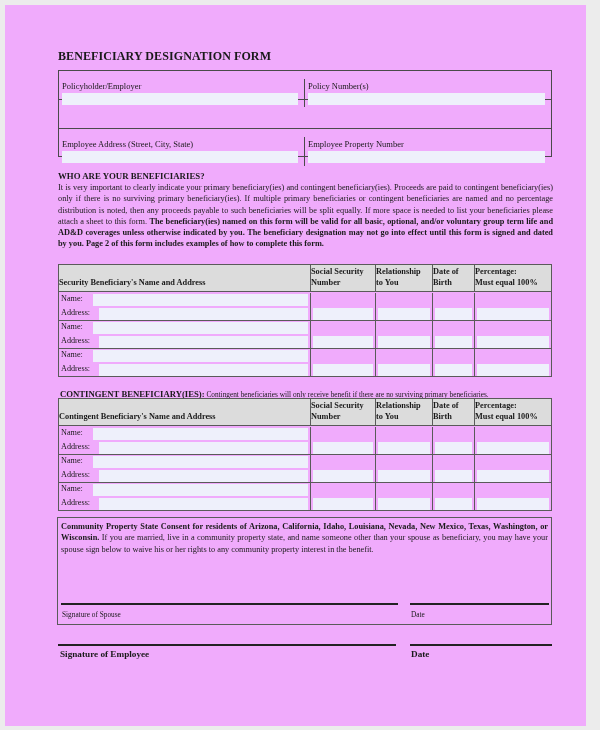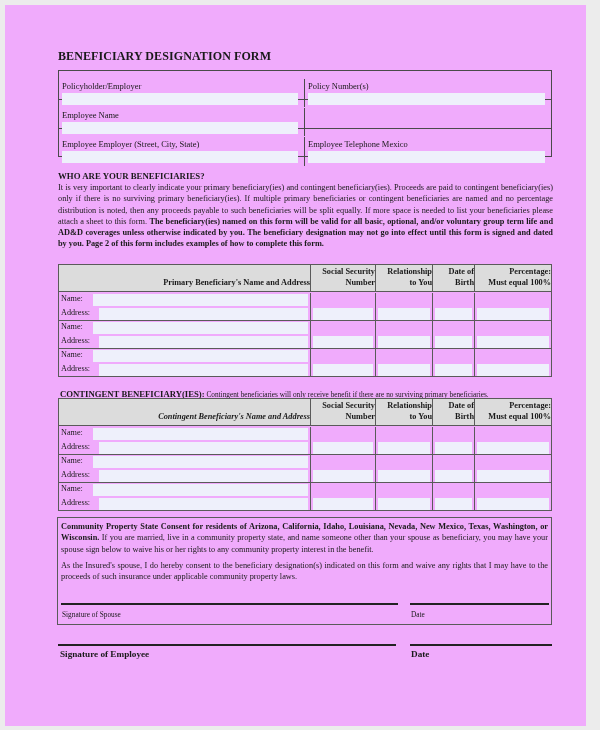--- a/index.html
+++ b/index.html
@@ -25,21 +25,21 @@
   .para { left: 53px; top: 177px; width: 495px; font-size: 8.3px; line-height: 11.3px; text-align: justify; }
   .para b { font-weight: bold; }
 
   
   .table-caption { font-size: 8.7px; font-weight: bold; white-space: nowrap; }
   .table-caption .normal { font-weight: normal; font-size: 7.3px; }
   .ben-table { width: 494px; border: 1.5px solid #5a5a5a; }
   .ben-head { position: absolute; left: 0; top: 0; width: 100%; height: 27px; background: #dcdcdc; border-bottom: 1.5px solid #5a5a5a; }
   .col { position: absolute; top: 0; height: 100%; border-right: 1.5px solid #5a5a5a; }
   .col:last-child { border-right: none; }
-  .head-text { position: absolute; left: 0; right: 0; font-size: 8.3px; font-weight: bold; text-align: right; line-height: 10.5px; }
+  .head-text { position: absolute; left: 0; right: 0; font-size: 8.3px; font-weight: bold; text-align: left; line-height: 10.5px; }
   .ben-group { position: absolute; left: 0; width: 100%; height: 28px; border-bottom: 1.5px solid #5a5a5a; }
   .ben-group:last-child { border-bottom: none; }
   .ben-line { position: absolute; left: 0; width: 100%; height: 14px; }
   .ben-line .lbl { position: absolute; left: 2px; top: 1px; font-size: 8.2px; }
 
   
   .consent { left: 52px; top: 512px; width: 495px; height: 108px; border: 1.5px solid #5a5a5a; }
   .consent-text { position: absolute; left: 3px; top: 3px; width: 487px; font-size: 8.3px; line-height: 11.3px; text-align: justify; }
   .consent-text2 { position: absolute; left: 3px; top: 42px; width: 487px; font-size: 8.3px; line-height: 11.3px; text-align: justify; }
   .sig-line { position: absolute; height: 1.5px; background: #222; }
@@ -58,44 +58,40 @@
       <div class="info-cell left">
         <span class="info-label">Policyholder/Employer</span>
         <div class="fill"></div>
       </div>
       <div class="info-cell right">
         <span class="info-label">Policy Number(s)</span>
         <div class="fill"></div>
       </div>
     </div>
     <div class="info-row" style="top:29px;">
-      <div class="info-cell left">
-        <span class="info-label">Employee Name</span>
-        <div class="fill"></div>
-      </div>
     </div>
     <div class="info-row" style="top:58px;">
       <div class="info-cell left">
-        <span class="info-label">Employee Employer (Street, City, State)</span>
+        <span class="info-label">Employee Address (Street, City, State)</span>
         <div class="fill"></div>
       </div>
       <div class="info-cell right">
-        <span class="info-label">Employee Telephone Mexico</span>
+        <span class="info-label">Employee Property Number</span>
         <div class="fill"></div>
       </div>
     </div>
   </div>
 
   <div class="abs section-head">WHO ARE YOUR BENEFICIARIES?</div>
   <div class="abs para"><span>It is very important to clearly indicate your primary beneficiary(ies) and contingent beneficiary(ies). Proceeds are paid to contingent beneficiary(ies) only if there is no surviving primary beneficiary(ies). If multiple primary beneficiaries or contingent beneficiaries are named and no percentage distribution is noted, then any proceeds payable to such beneficiaries will be split equally. If more space is needed to list your beneficiaries please attach a sheet to this form. </span><b>The beneficiary(ies) named on this form will be valid for all basic, optional, and/or voluntary group term life and AD&amp;D coverages unless otherwise indicated by you. The beneficiary designation may not go into effect until this form is signed and dated by you. Page 2 of this form includes examples of how to complete this form.</b></div>
 
   <div class="abs ben-table" style="left:53px; top:259px; height:113px;">
     <div class="ben-head">
       <div class="col" style="left:0; width:252px;">
-        <div class="head-text" style="top:13px;">Primary Beneficiary's Name and Address</div>
+        <div class="head-text" style="top:13px;">Security Beneficiary's Name and Address</div>
       </div>
       <div class="col" style="left:252px; width:65px;">
         <div class="head-text" style="top:2px;">Social Security</div>
         <div class="head-text" style="top:13px;">Number</div>
       </div>
       <div class="col" style="left:317px; width:57px;">
         <div class="head-text" style="top:2px;">Relationship</div>
         <div class="head-text" style="top:13px;">to You</div>
       </div>
       <div class="col" style="left:374px; width:42px;">
@@ -182,21 +178,21 @@
         <div class="col" style="left:416px; right:0;">
             <div class="fill" style="left:2px; right:2px; top:15px; height:12px;"></div>
           </div>
       </div>
     </div>
   </div>
 
   <div class="abs table-caption" style="left:55px; top:384px;"><span>CONTINGENT BENEFICIARY(IES):</span><span class="normal"> Contingent beneficiaries will only receive benefit if there are no surviving primary beneficiaries.</span></div>
   <div class="abs ben-table" style="left:53px; top:393px; height:113px;">
     <div class="ben-head">
-      <div class="col" style="left:0; width:252px;font-style:italic;">
+      <div class="col" style="left:0; width:252px;">
         <div class="head-text" style="top:13px;">Contingent Beneficiary's Name and Address</div>
       </div>
       <div class="col" style="left:252px; width:65px;">
         <div class="head-text" style="top:2px;">Social Security</div>
         <div class="head-text" style="top:13px;">Number</div>
       </div>
       <div class="col" style="left:317px; width:57px;">
         <div class="head-text" style="top:2px;">Relationship</div>
         <div class="head-text" style="top:13px;">to You</div>
       </div>
@@ -280,21 +276,20 @@
           </div>
         <div class="col" style="left:416px; right:0;">
             <div class="fill" style="left:2px; right:2px; top:15px; height:12px;"></div>
           </div>
       </div>
     </div>
   </div>
 
   <div class="abs consent">
     <div class="consent-text"><b>Community Property State Consent for residents of Arizona, California, Idaho, Louisiana, Nevada, New Mexico, Texas, Washington, or Wisconsin.</b><span> If you are married, live in a community property state, and name someone other than your spouse as beneficiary, you may have your spouse sign below to waive his or her rights to any community property interest in the benefit.</span></div>
-    <div class="consent-text2">As the Insured's spouse, I do hereby consent to the beneficiary designation(s) indicated on this form and waive any rights that I may have to the proceeds of such insurance under applicable community property laws.</div>
     <div class="sig-line" style="left:3px; width:337px; top:85px;"></div>
     <div class="sig-label-small" style="left:4px; top:92px;text-align:center;">Signature of Spouse</div>
     <div class="sig-line" style="left:352px; width:139px; top:85px;"></div>
     <div class="sig-label-small" style="left:353px; top:92px;">Date</div>
   </div>
 
   <div class="sig-line" style="left:53px; width:338px; top:639px;"></div>
   <div class="sig-label-big" style="left:55px; top:644px;">Signature of Employee</div>
   <div class="sig-line" style="left:405px; width:142px; top:639px;"></div>
   <div class="sig-label-big" style="left:406px; top:644px;">Date</div>

